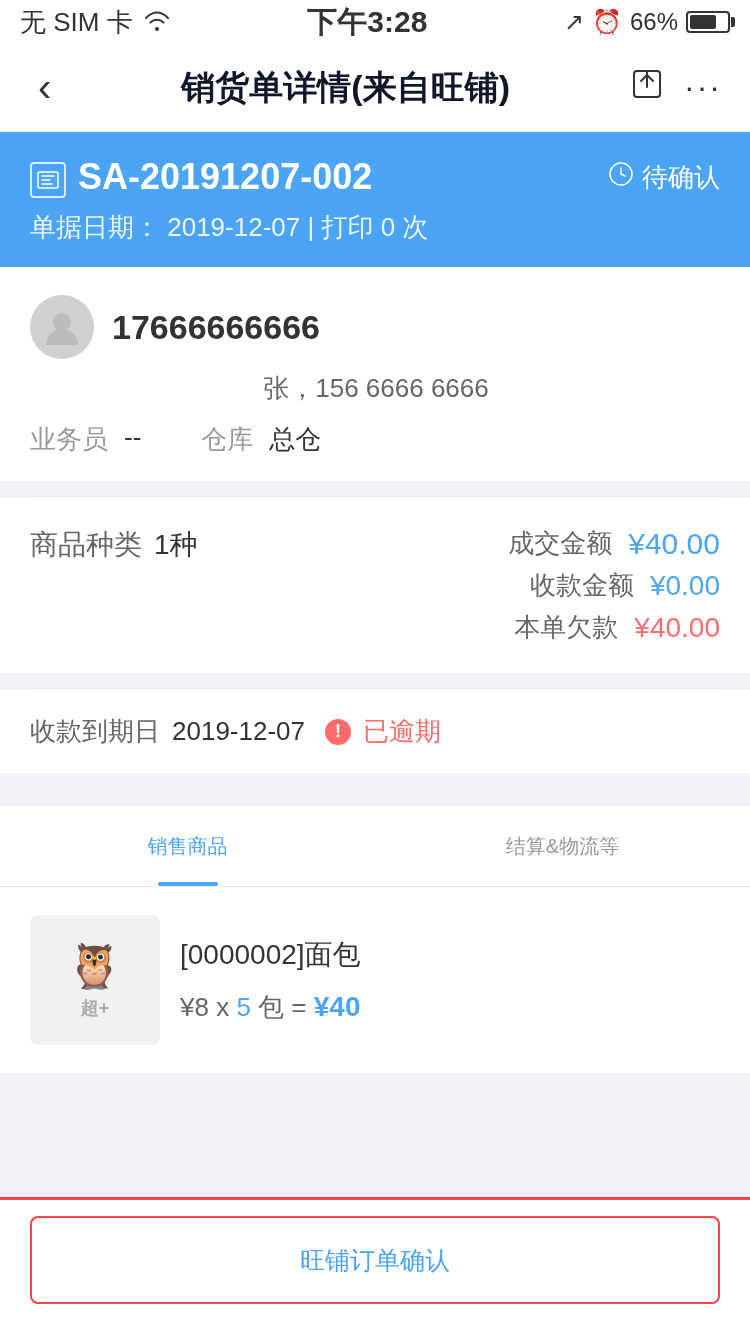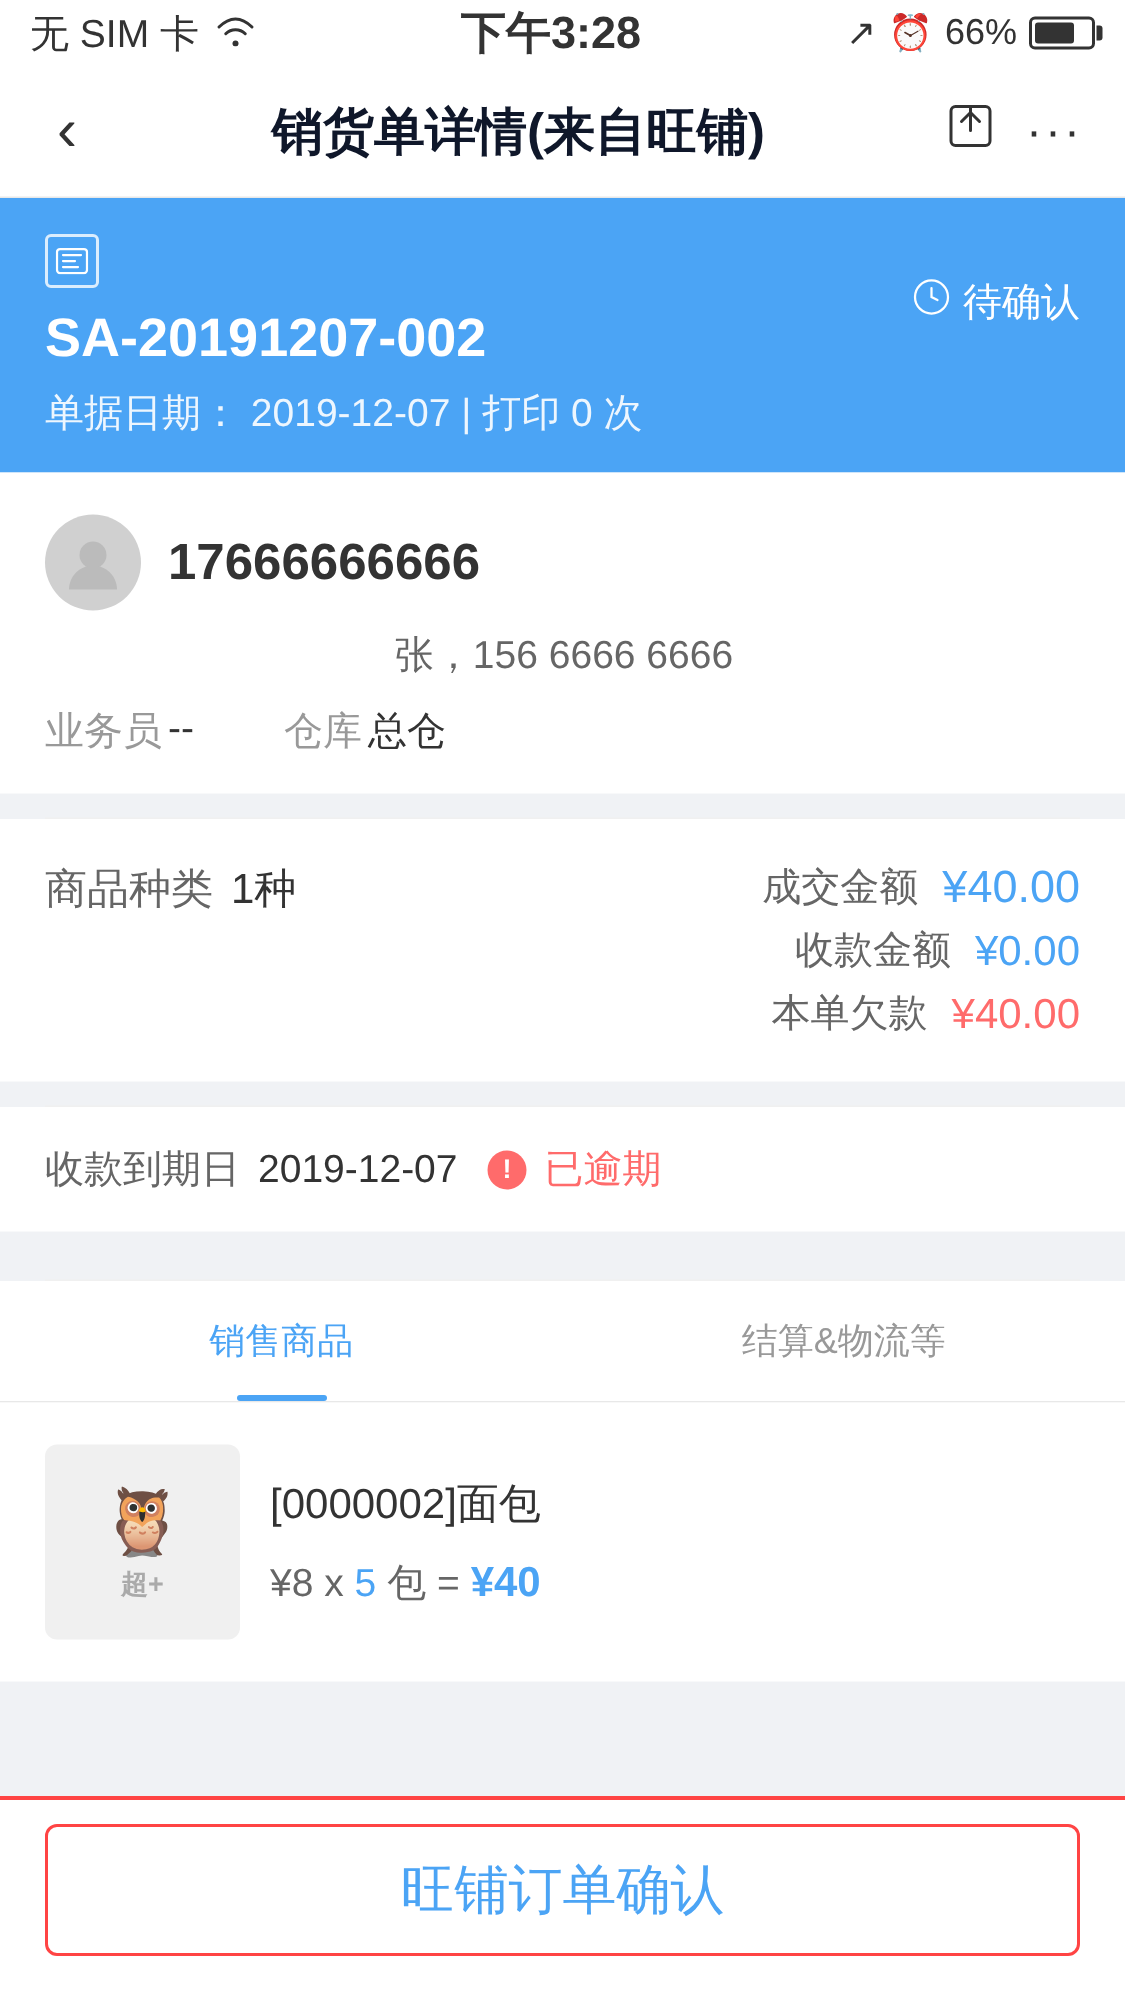--- a/index.html
+++ b/index.html
@@ -78,23 +78,22 @@
       display: flex;
       align-items: center;
       justify-content: space-between;
       margin-bottom: 12px;
     }
     .order-id {
       font-size: 36px;
       font-weight: 700;
       color: #fff;
       display: flex;
-      align-items: flex-start;
+      align-items: flex-end;
       gap: 12px;
-      flex-direction: column;
     }
     .order-id-icon {
       width: 36px; height: 36px;
       border: 2px solid rgba(255,255,255,0.8);
       border-radius: 4px;
       display: inline-flex;
       align-items: center;
       justify-content: center;
       font-size: 20px;
       color: #fff;
@@ -146,21 +145,21 @@
       margin-bottom: 16px;
       padding-left: 2px;
       text-align: center;
     }
     .customer-meta {
       display: flex;
       gap: 60px;
       font-size: 26px;
       color: #666;
     }
-    .meta-item { display: flex; gap: 4px; }
+    .meta-item { display: flex; gap: 16px; }
     .meta-label { color: #999; }
     .meta-value { color: #333; }
     .divider {
       height: 1px;
       background: #f0f0f0;
       margin: 0 30px;
     }
 
     
     .summary-section {
@@ -227,21 +226,21 @@
       display: flex;
       border-bottom: 1px solid #e8e8e8;
       margin-bottom: 0;
     }
     .tab-item {
       flex: 1;
       height: 80px;
       display: flex;
       align-items: center;
       justify-content: center;
-      font-size: 24px;
+      font-size: 20px;
       color: #999;
       position: relative;
       cursor: pointer;
     }
     .tab-item.active {
       color: #4BA4F5;
     }
     .tab-item.active::after {
       content: '';
       position: absolute;
@@ -318,21 +317,21 @@
     }
     .confirm-btn {
       width: 100%;
       height: 88px;
       background: #fff;
       border: 2px solid #FF4444;
       border-radius: 8px;
       display: flex;
       align-items: center;
       justify-content: center;
-      font-size: 36px;
+      font-size: 25px;
       color: #4BA4F5;
       cursor: pointer;
       font-weight: 500;
     }
   </style>
 </head>
 <body>
 
 <div class="status-bar">
   <div class="status-left">

